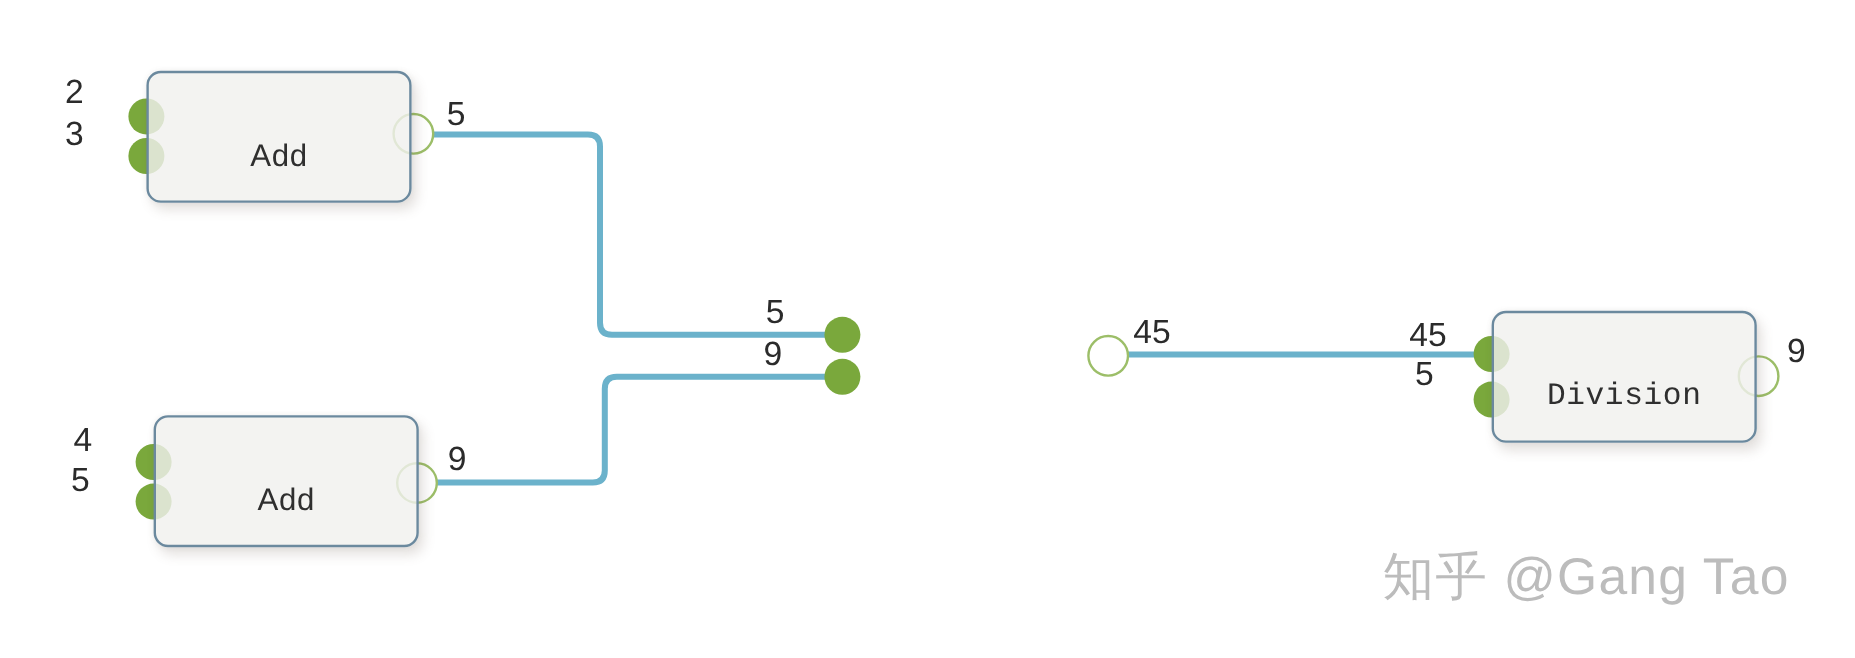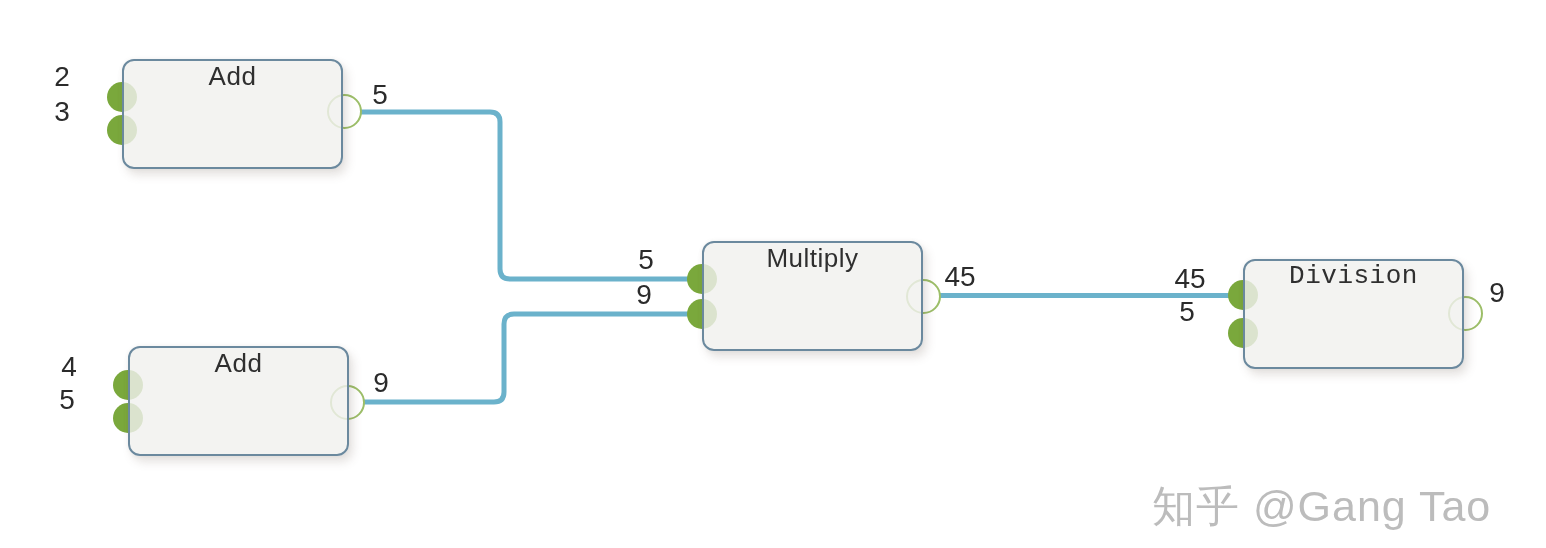--- a/index.html
+++ b/index.html
@@ -41,21 +41,21 @@
   }
   .node {
     position: absolute;
     width: 221px; height: 110px;
     box-sizing: border-box;
     background: var(--node-fill);
     border: 2px solid var(--node-border);
     border-radius: 12px;
     box-shadow: 4px 6px 10px rgba(110, 95, 85, 0.18), 0 0 4px rgba(120,110,100,0.08);
     display: flex;
-    align-items: flex-start;
+    align-items: flex-end;
     justify-content: center;
     padding-bottom: 22px;
     z-index: 2;
   }
   .node-title {
     font-size: 26px;
     color: var(--title-text);
     letter-spacing: 0.5px;
   }
   .value-label {
@@ -70,21 +70,20 @@
     position: absolute;
     left: 1152px;
     top: 452px;
     width: 360px;
     font-size: 43px;
     letter-spacing: 1px;
     color: var(--watermark);
     text-shadow: -2px -2px 0 rgba(255,255,255,0.95), 2px 2px 3px rgba(255,255,255,0.6);
     z-index: 4;
     white-space: nowrap;
-    margin-top: 26px;
   }
 </style>
 </head>
 <body>
 
 <div class="canvas">
 
   <svg class="wires" viewBox="0 0 1546 548">
     <path class="wire" d="M 361 112 H 490 Q 500 112 500 122 V 269 Q 500 279 510 279 H 689"></path>
     <path class="wire" d="M 364 402 H 494 Q 504 402 504 392 V 324 Q 504 314 514 314 H 689"></path>
@@ -107,23 +106,20 @@
   <div class="node" style="left:128px; top:346px;">
     <div class="node-title">Add</div>
   </div>
   <div class="value-label" style="left:69px;  top:367px;">4</div>
   <div class="value-label" style="left:67px;  top:400px;">5</div>
   <div class="value-label" style="left:381px; top:383px;">9</div>
 
   <div class="port-in" style="left:687px; top:264px;"></div>
   <div class="port-in" style="left:687px; top:299px;"></div>
   <div class="port-out" style="left:906px; top:279px;"></div>
-  <div class="node" style="left:702px; top:241px;">
-    <div class="node-title">Multiply</div>
-  </div>
   <div class="value-label" style="left:646px; top:260px;">5</div>
   <div class="value-label" style="left:644px; top:295px;">9</div>
   <div class="value-label" style="left:960px; top:277px;">45</div>
 
   <div class="port-in" style="left:1228px; top:280px;"></div>
   <div class="port-in" style="left:1228px; top:318px;"></div>
   <div class="port-out" style="left:1448px; top:296px;"></div>
   <div class="node" style="left:1243px; top:259px;font-family:Liberation Mono, monospace;">
     <div class="node-title">Division</div>
   </div>

